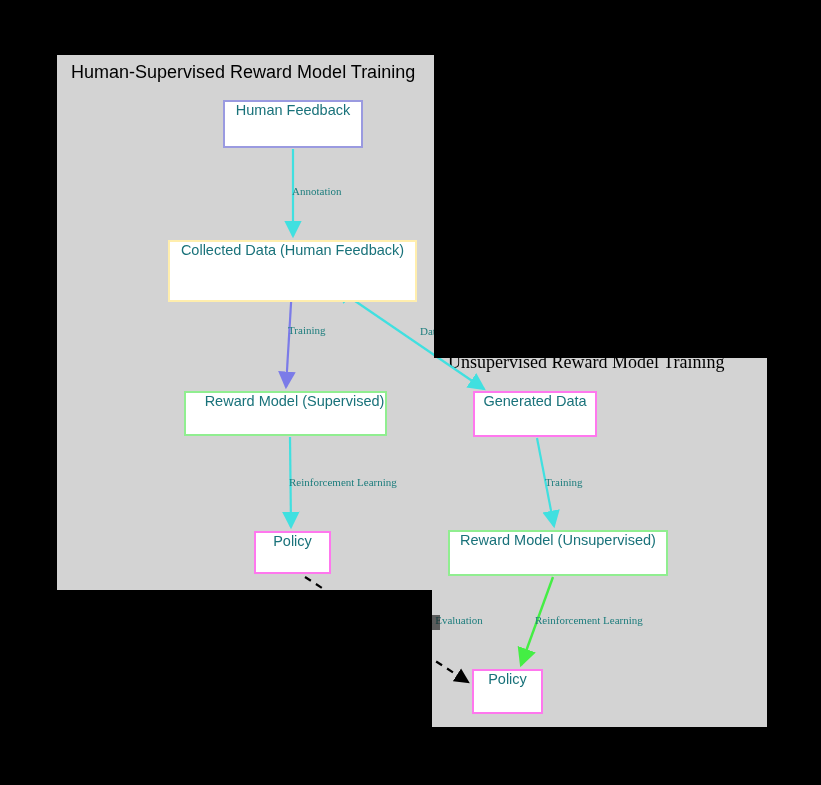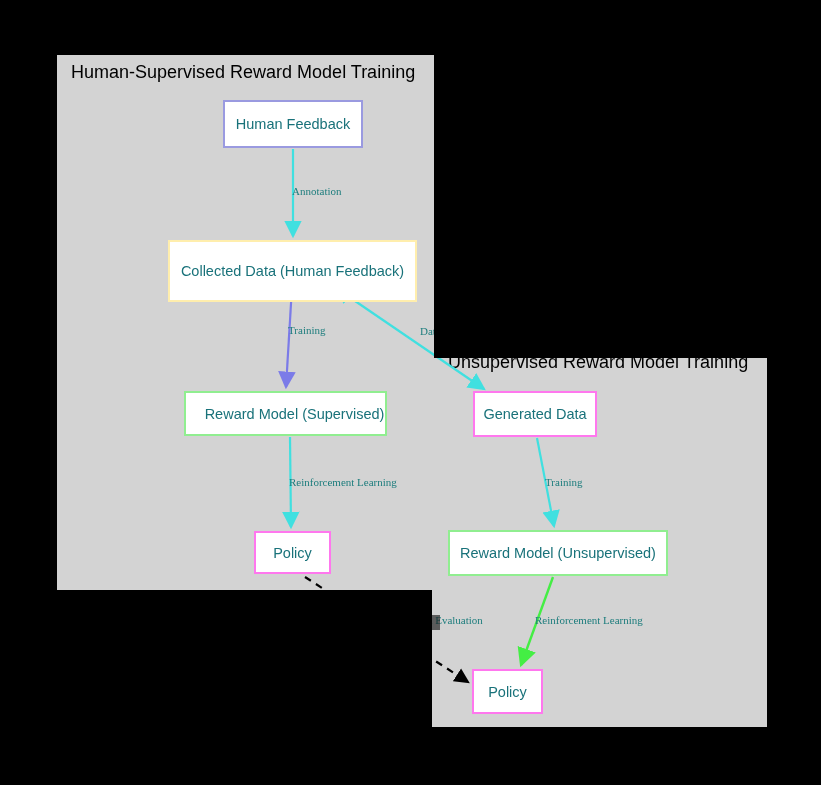--- a/index.html
+++ b/index.html
@@ -34,30 +34,29 @@
 
   .cluster-title {
     position: absolute;
     left: 14px;
     top: 7px;
     font-size: 18px;
     color: #000000;
     white-space: nowrap;
     font-family: "Liberation Sans", sans-serif;
   }
-  #cluster-right .cluster-title { left: 16px; top: 12px; }
+  #cluster-right .cluster-title { left: 16px; top: 12px; font-family: Liberation Serif, serif; }
 
   
   .node {
     position: absolute;
     background: #ffffff;
     border: 2px solid #888;
     box-sizing: border-box;
     display: flex;
-    align-items: center;
     justify-content: center;
     color: #19727a;
     font-size: 14.5px;
     white-space: nowrap;
     font-family: "Liberation Sans", sans-serif;
     z-index: 4;
   }
   .n-purple { border-color: #9a9ae0; }
   .n-yellow { border-color: #ffeead; }
   .n-green  { border-color: #90ee90; }

